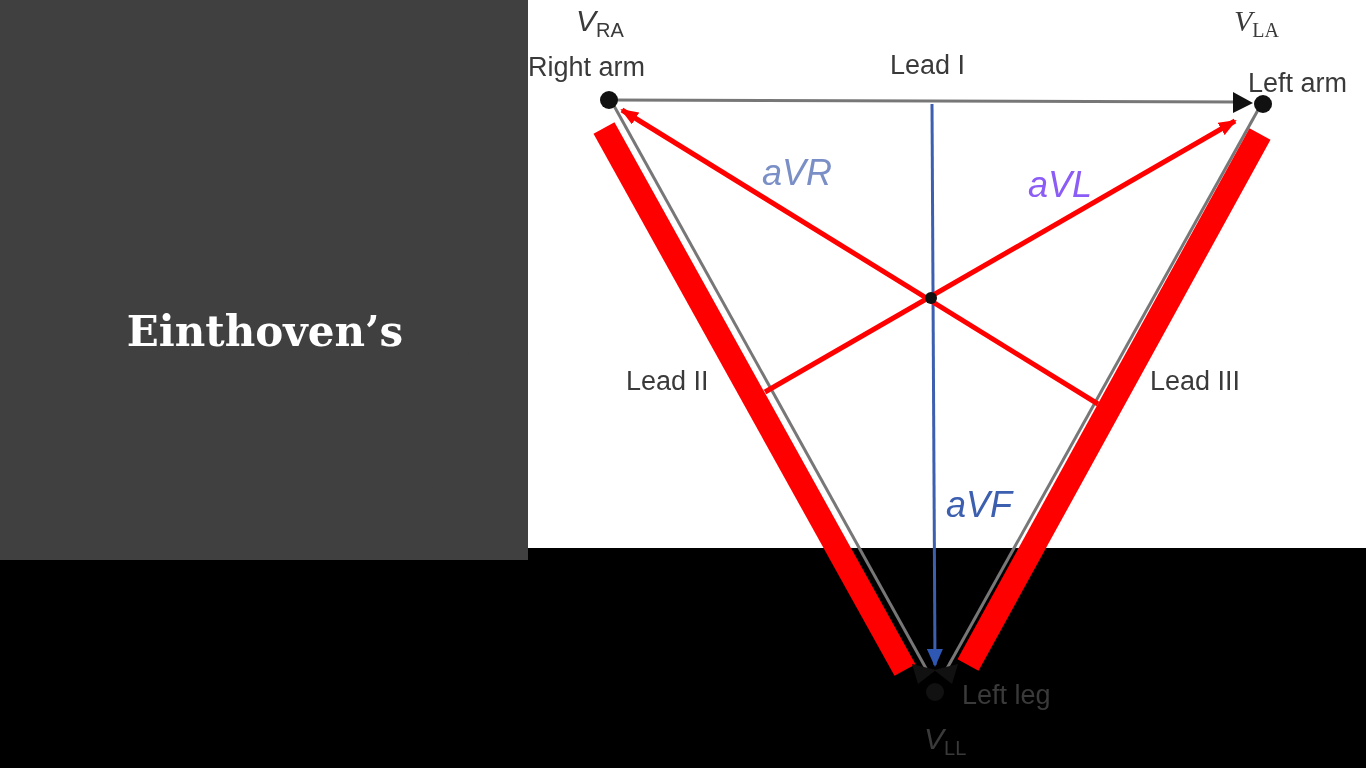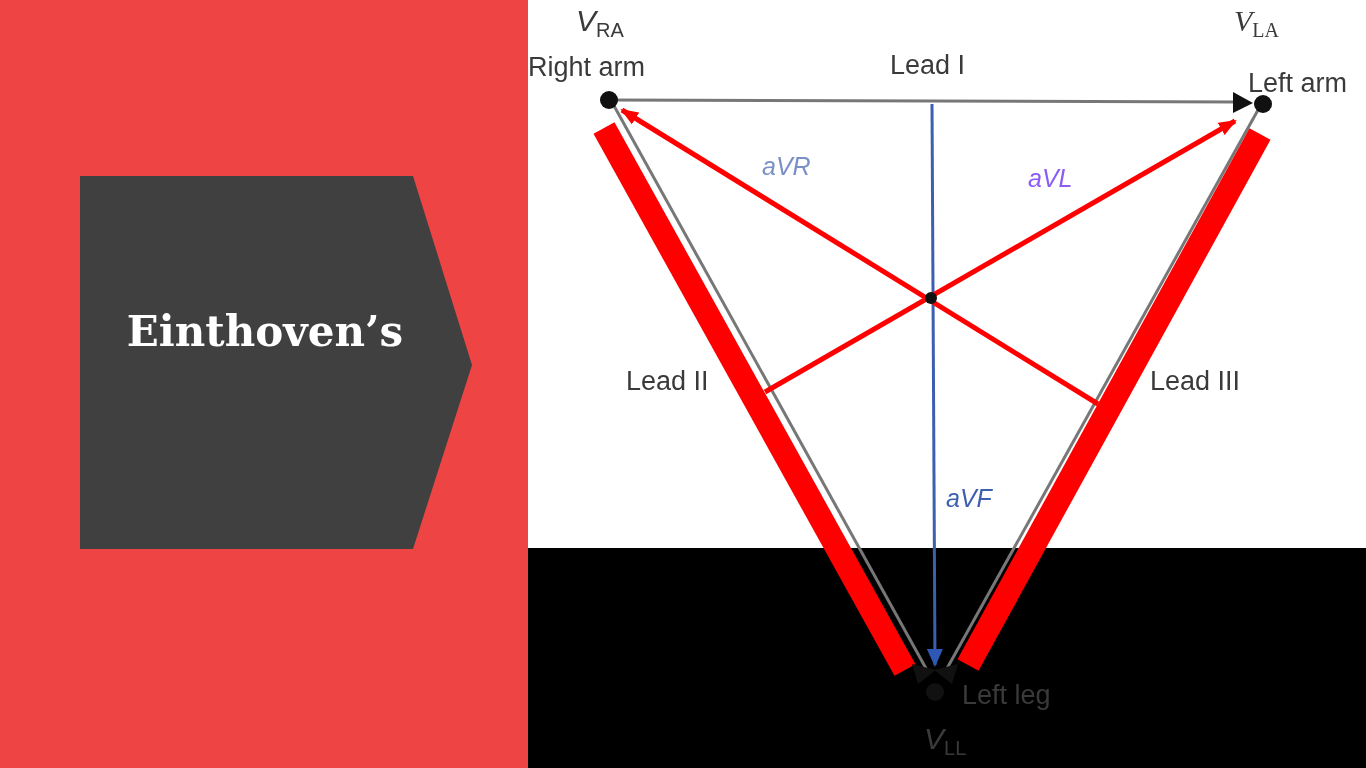--- a/index.html
+++ b/index.html
@@ -1,27 +1,27 @@
 <!DOCTYPE html>
 <html><head>
 <meta charset="utf-8">
 <style>
   html, body { margin:0; padding:0; }
   body { width:1366px; height:768px; position:relative; overflow:hidden; background:#000; font-family:"Liberation Sans", sans-serif; }
-  .left-panel { position:absolute; left:0; top:0; width:528px; height:768px; background:#ef4444; }
+  .left-panel { position:absolute; left:0; top:0; width:528px; height:560px; background:#404040; }
   .chevron { position:absolute; left:80px; top:176px; width:393px; height:373px; }
   .chevron svg { position:absolute; left:0; top:0; }
   .title { position:absolute; left:0; top:130px; width:370px; text-align:center; color:#fff;
            font-family:"DejaVu Serif", serif; font-weight:bold; font-size:42px; line-height:52px; }
   .diagram { position:absolute; left:528px; top:0; width:838px; height:548px; background:#fff; }
   .diagram svg { position:absolute; left:0; top:0; }
   .lbl { position:absolute; font-family:"Liberation Sans", sans-serif; color:#3a3a3a; font-size:27px; white-space:nowrap; }
   .v { font-style:italic; font-size:30px; }
   .v sub { font-style:normal; font-size:20px; vertical-align:-6px; }
-  .aug { font-style:italic; font-size:25px; }
+  .aug { font-style:italic; font-size:36px; }
 </style>
 </head>
 <body>
 
 <div class="left-panel">
   <div class="chevron">
     <svg width="393" height="373" viewBox="0 0 393 373">
       <polygon points="0,0 333,0 392,189 333,373 0,373" fill="#404040"></polygon>
     </svg>
     <div class="title">

